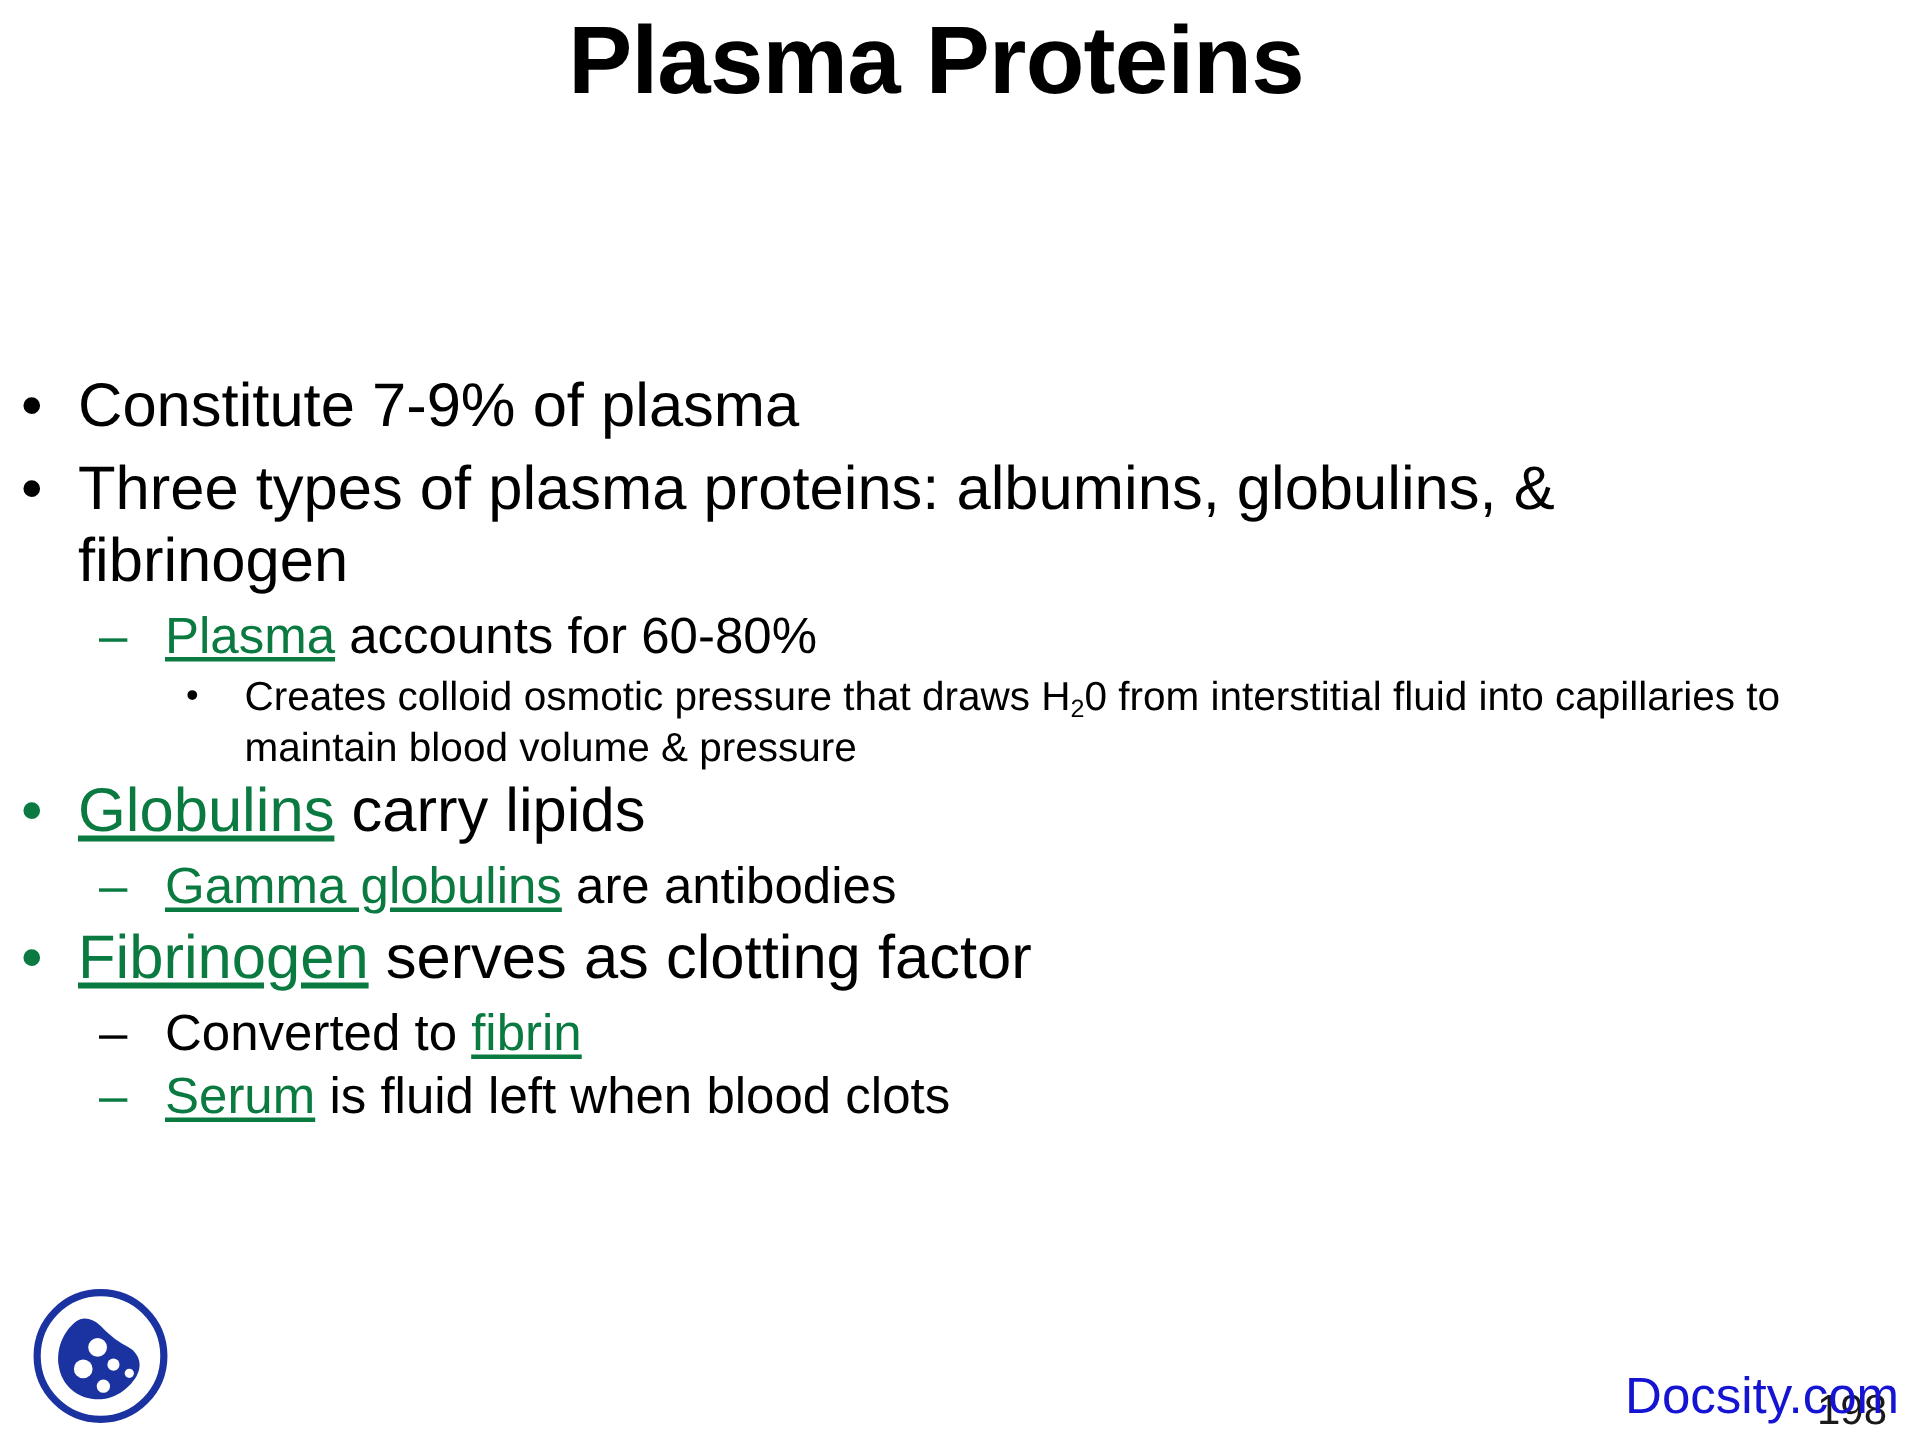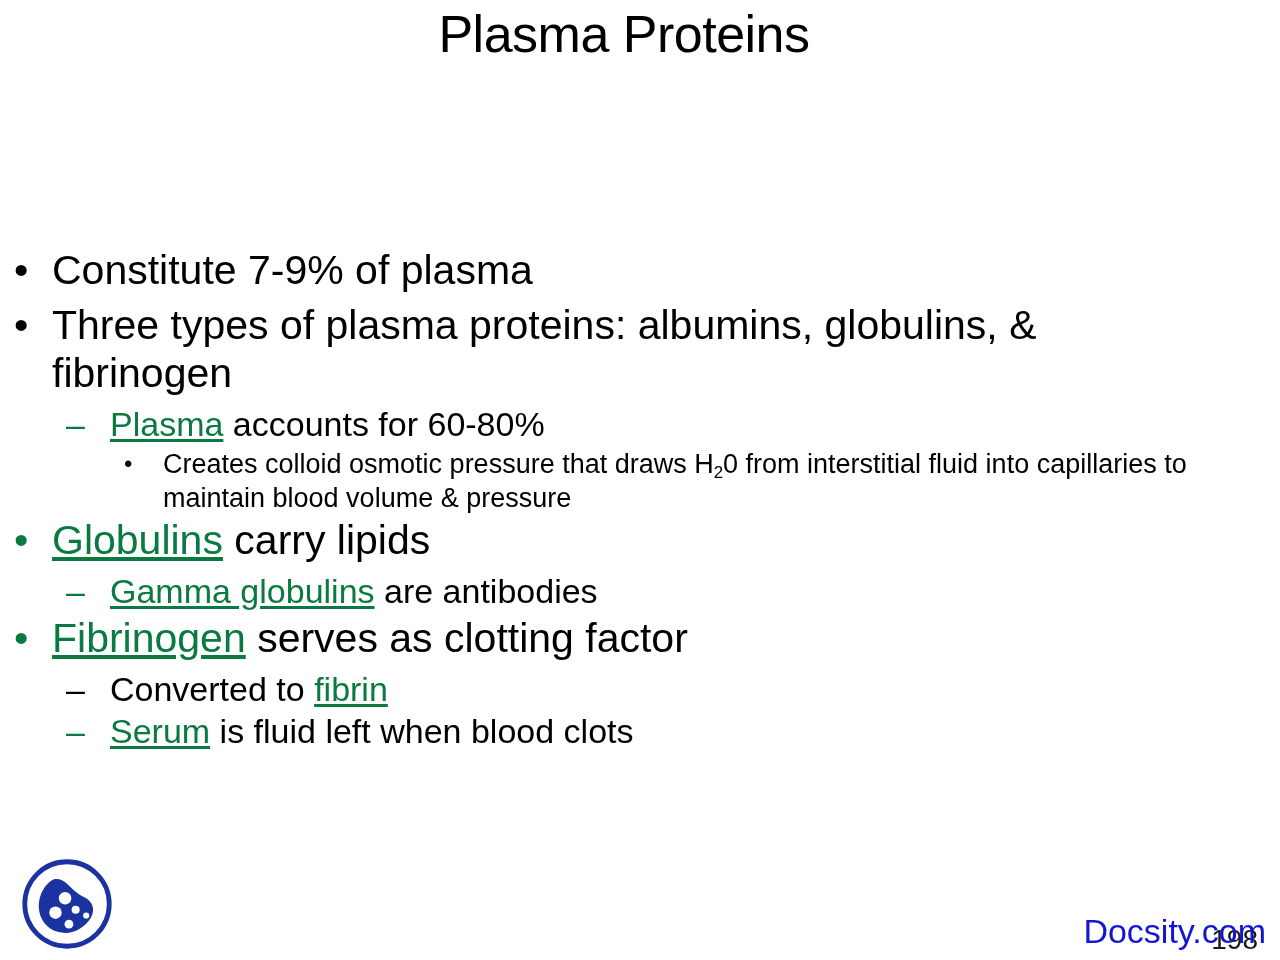--- a/index.html
+++ b/index.html
@@ -16,22 +16,22 @@
     color: #000000;
   }
 
   
   .slide-title {
     position: absolute;
     top: 8px;
     left: 0;
     width: 1248px;
     text-align: center;
-    font-size: 52px;
-    font-weight: 400;
+    font-size: 64px;
+    font-weight: 700;
     line-height: 1.0;
     color: #000000;
     letter-spacing: -0.5px;
   }
 
   
   .body-list {
     position: absolute;
     top: 247px;
     left: 0;

